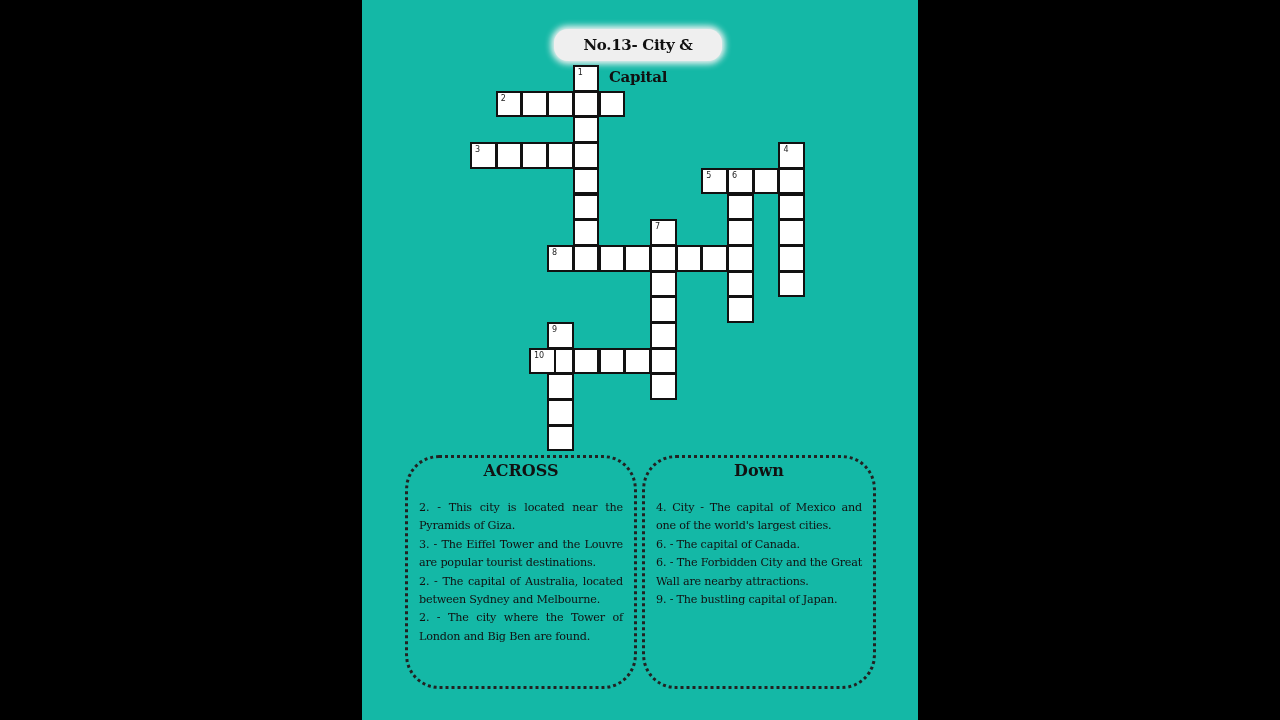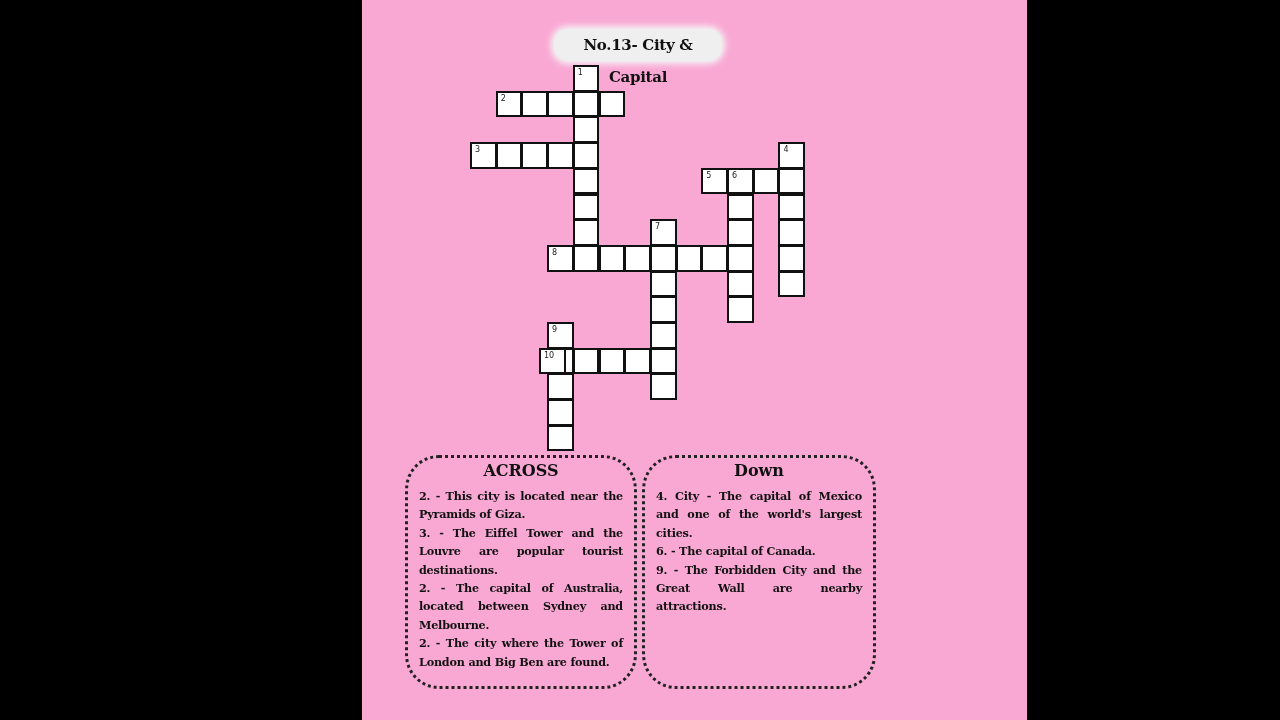--- a/index.html
+++ b/index.html
@@ -7,23 +7,23 @@
       padding: 0;
       width: 1280px;
       height: 720px;
       background: #000000;
       overflow: hidden;
     }
     .page {
       position: absolute;
       left: 362px;
       top: 0;
-      width: 665px;
+      width: 556px;
       height: 720px;
-      background: #f9a8d4;
+      background: #14b8a6;
     }
     .title {
       position: absolute;
       left: 192px;
       top: 29px;
       width: 168px;
       height: 32px;
       background: #efefef;
       border-radius: 14px;
       box-shadow: 0 0 6px 3px #f4f4f4;
@@ -78,28 +78,27 @@
     }
     .clue-box.down {
       left: 280px;
       width: 234px;
     }
     .clue-heading {
       text-align: center;
       font-weight: bold;
       font-size: 16px;
       line-height: 18px;
-      margin-bottom: 7px;
+      margin-bottom: 19px;
     }
     .clue {
       font-size: 11.2px;
       line-height: 18.4px;
       text-align: justify;
       letter-spacing: -0.2px;
-      font-weight: bold;
     }
   </style>
 </head>
 <body>
 
 <div class="page">
   <div class="title">No.13- City &amp; Capital</div>
 
   <div class="grid" id="grid">
       <div class="cell" style="left: 211.8px; top: 66px; width: 26.7px; height: 26.7px;">
@@ -160,35 +159,36 @@
       <div class="cell" style="left: 263.2px; top: 245.9px; width: 26.7px; height: 26.7px;"></div>
       <div class="cell" style="left: 314.6px; top: 245.9px; width: 26.7px; height: 26.7px;"></div>
       <div class="cell" style="left: 340.3px; top: 245.9px; width: 26.7px; height: 26.7px;"></div>
       <div class="cell" style="left: 186.1px; top: 323px; width: 26.7px; height: 26.7px;">
         <span class="num">9</span>
       </div>
       <div class="cell" style="left: 186.1px; top: 348.7px; width: 26.7px; height: 26.7px;"></div>
       <div class="cell" style="left: 186.1px; top: 374.4px; width: 26.7px; height: 26.7px;"></div>
       <div class="cell" style="left: 186.1px; top: 400.1px; width: 26.7px; height: 26.7px;"></div>
       <div class="cell" style="left: 186.1px; top: 425.8px; width: 26.7px; height: 26.7px;"></div>
-      <div class="cell" style="left: 178px; top: 348.7px; width: 26.7px; height: 26.7px;">
+      <div class="cell" style="left: 168px; top: 348.7px; width: 26.7px; height: 26.7px;">
         <span class="num">10</span>
       </div>
       <div class="cell" style="left: 211.8px; top: 348.7px; width: 26.7px; height: 26.7px;"></div>
       <div class="cell" style="left: 237.5px; top: 348.7px; width: 26.7px; height: 26.7px;"></div>
       <div class="cell" style="left: 263.2px; top: 348.7px; width: 26.7px; height: 26.7px;"></div>
     </div>
 
   <div class="clue-box across">
     <div class="clue-heading">ACROSS</div>
     <div class="clue">2. - This city is located near the Pyramids of Giza.</div>
     <div class="clue">3. - The Eiffel Tower and the Louvre are popular tourist destinations.</div>
     <div class="clue">2. - The capital of Australia, located between Sydney and Melbourne.</div>
     <div class="clue">2. - The city where the Tower of London and Big Ben are found.</div>
   </div>
 
   <div class="clue-box down">
     <div class="clue-heading">Down</div>
     <div class="clue">4. City - The capital of Mexico and one of the world's largest cities.</div>
     <div class="clue">6. - The capital of Canada.</div>
-    <div class="clue">9. - The Forbidden City and the Great Wall are nearby attractions.</div>
+    <div class="clue">6. - The Forbidden City and the Great Wall are nearby attractions.</div>
+    <div class="clue">9. - The bustling capital of Japan.</div>
   </div>
 </div>
 
 </body></html>

